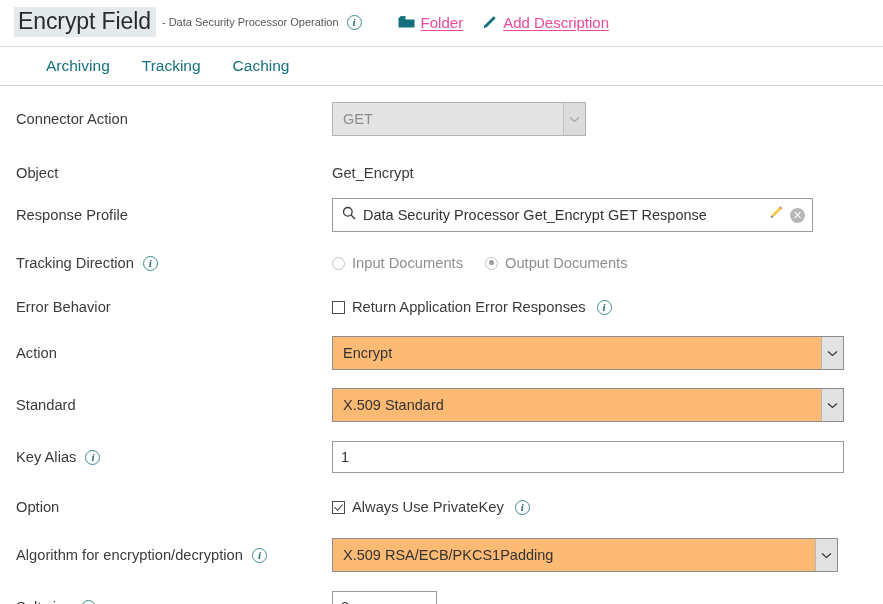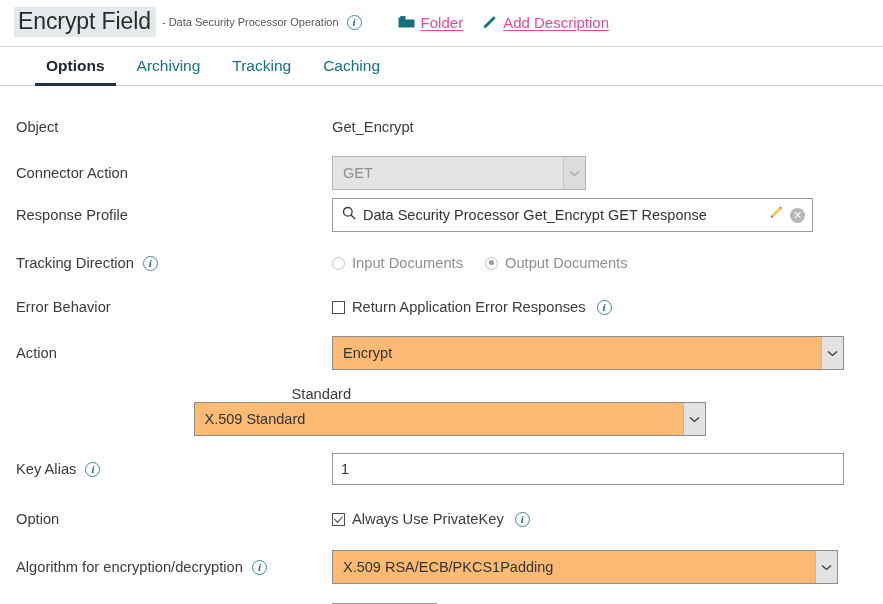--- a/index.html
+++ b/index.html
@@ -281,50 +281,49 @@
             <path d="M2.8 13.0 L3.6 10.2 L4.9 11.5 Z" fill="#15707e"></path>
           </svg>
         </span>
         <span class="lbl">Add Description</span>
       </div>
     </div>
   </div>
 </div>
 
 <div class="tabbar">
-  <div class="tab active">Options</div>
   <div class="tab">Archiving</div>
   <div class="tab">Tracking</div>
   <div class="tab">Caching</div>
 </div>
 
 <div class="form">
-
-  <div class="row" style="margin-top:16px;">
-    <div class="row-label">
-      <span>Object</span>
-    </div>
-    <div class="row-field">
-      <span class="static-val">Get_Encrypt</span>
-    </div>
-  </div>
 
   <div class="row" style="margin-top:8px;">
     <div class="row-label">
       <span>Connector Action</span>
     </div>
     <div class="row-field">
       <div class="sel disabled w254">
         <span class="sel-val">GET</span>
         <span class="chev">
           <svg width="11" height="7" viewBox="0 0 11 7">
               <path d="M1 1.5 L5.5 5.5 L10 1.5" stroke="#a6a6a6" stroke-width="1.3" fill="none"></path>
             </svg>
         </span>
       </div>
+    </div>
+  </div>
+
+  <div class="row" style="margin-top:16px;">
+    <div class="row-label">
+      <span>Object</span>
+    </div>
+    <div class="row-field">
+      <span class="static-val">Get_Encrypt</span>
     </div>
   </div>
 
   <div class="row" style="margin-top:4px;">
     <div class="row-label">
       <span>Response Profile</span>
     </div>
     <div class="row-field">
       <div class="searchbox">
         <span>
@@ -387,21 +386,21 @@
         <span class="sel-val">Encrypt</span>
         <span class="chev">
           <svg width="11" height="7" viewBox="0 0 11 7">
               <path d="M1 1.5 L5.5 5.5 L10 1.5" stroke="#3a3a3a" stroke-width="1.3" fill="none"></path>
             </svg>
         </span>
       </div>
     </div>
   </div>
 
-  <div class="row" style="margin-top:14px;flex-direction:column;">
+  <div class="row" style="margin-top:14px;">
     <div class="row-label">
       <span>Standard</span>
     </div>
     <div class="row-field">
       <div class="sel w512">
         <span class="sel-val">X.509 Standard</span>
         <span class="chev">
           <svg width="11" height="7" viewBox="0 0 11 7">
               <path d="M1 1.5 L5.5 5.5 L10 1.5" stroke="#3a3a3a" stroke-width="1.3" fill="none"></path>
             </svg>

